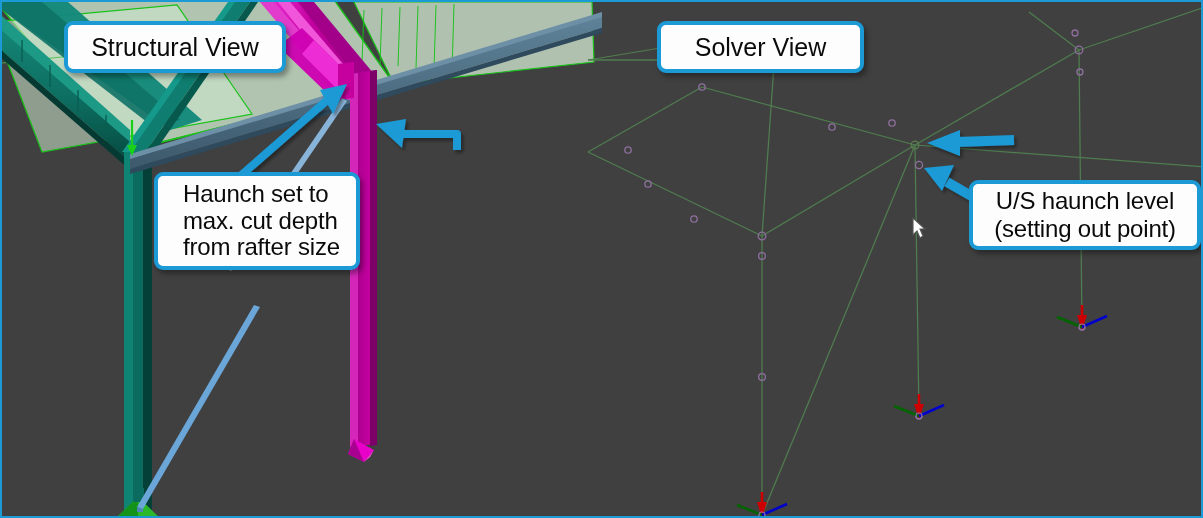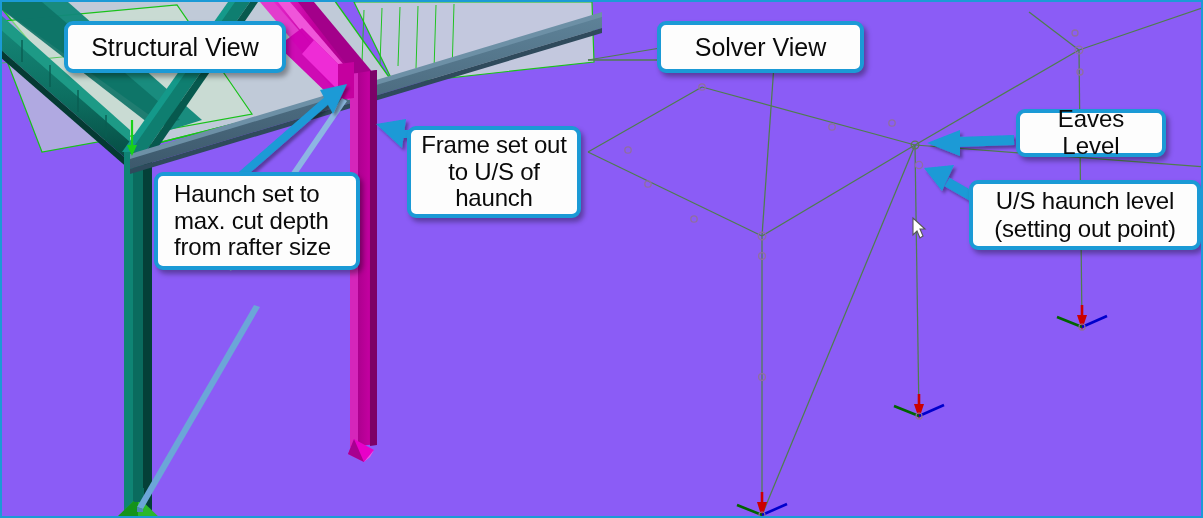--- a/index.html
+++ b/index.html
@@ -8,21 +8,21 @@
     background: #ffffff;
   }
   body {
     font-family: "Liberation Sans", sans-serif;
   }
   #stage {
     position: relative;
     width: 1203px;
     height: 518px;
     overflow: hidden;
-    background: #8b5cf6;
+    background: #404040;
     box-sizing: border-box;
     border: 2px solid #1b9ad6;
   }
   #stage > svg.layer {
     position: absolute;
     left: 0;
     top: 0;
     width: 1203px;
     height: 518px;
   }
@@ -44,21 +44,21 @@
     padding: 3px 10px;
     box-sizing: border-box;
     white-space: pre-line;
     z-index: 40;
   }
   .callout.tight { letter-spacing: -0.2px; }
 
   #callout-structural-view { left: 62px;  top: 19px;  width: 222px; height: 52px; }
   #callout-haunch-depth    { left: 152px; top: 170px; width: 206px; height: 98px;
                              font-size: 24px; text-align: left; justify-content: flex-start;
-                             padding-left: 16px; }
+                             padding-left: 25px; }
   #callout-frame-setout    { left: 405px; top: 124px; width: 174px; height: 92px; font-size: 24px; }
   #callout-solver-view     { left: 655px; top: 19px;  width: 207px; height: 52px; }
   #callout-eaves-level     { left: 1014px; top: 107px; width: 150px; height: 48px; font-size: 24px; }
   #callout-us-haunch       { left: 967px; top: 178px; width: 232px; height: 70px;
                              font-size: 24px; line-height: 1.18; text-align: center; }
 </style>
 </head>
 <body>
 
 <div id="stage">
@@ -283,24 +283,20 @@
       <polygon points="922,166 952,163 940,189" fill="#1b9ad6"></polygon>
     </g>
   </svg>
 
   <div class="callout" id="callout-structural-view">Structural View</div>
 
   <div class="callout tight" id="callout-haunch-depth">Haunch set to
 max. cut depth
 from rafter size</div>
 
-  <div class="callout tight" id="callout-frame-setout">Frame set out
-to U/S of
-haunch</div>
 
   <div class="callout" id="callout-solver-view">Solver View</div>
 
-  <div class="callout" id="callout-eaves-level">Eaves Level</div>
 
   <div class="callout tight" id="callout-us-haunch">U/S haunch level
 (setting out point)</div>
 
 </div>
 
 </body></html>

